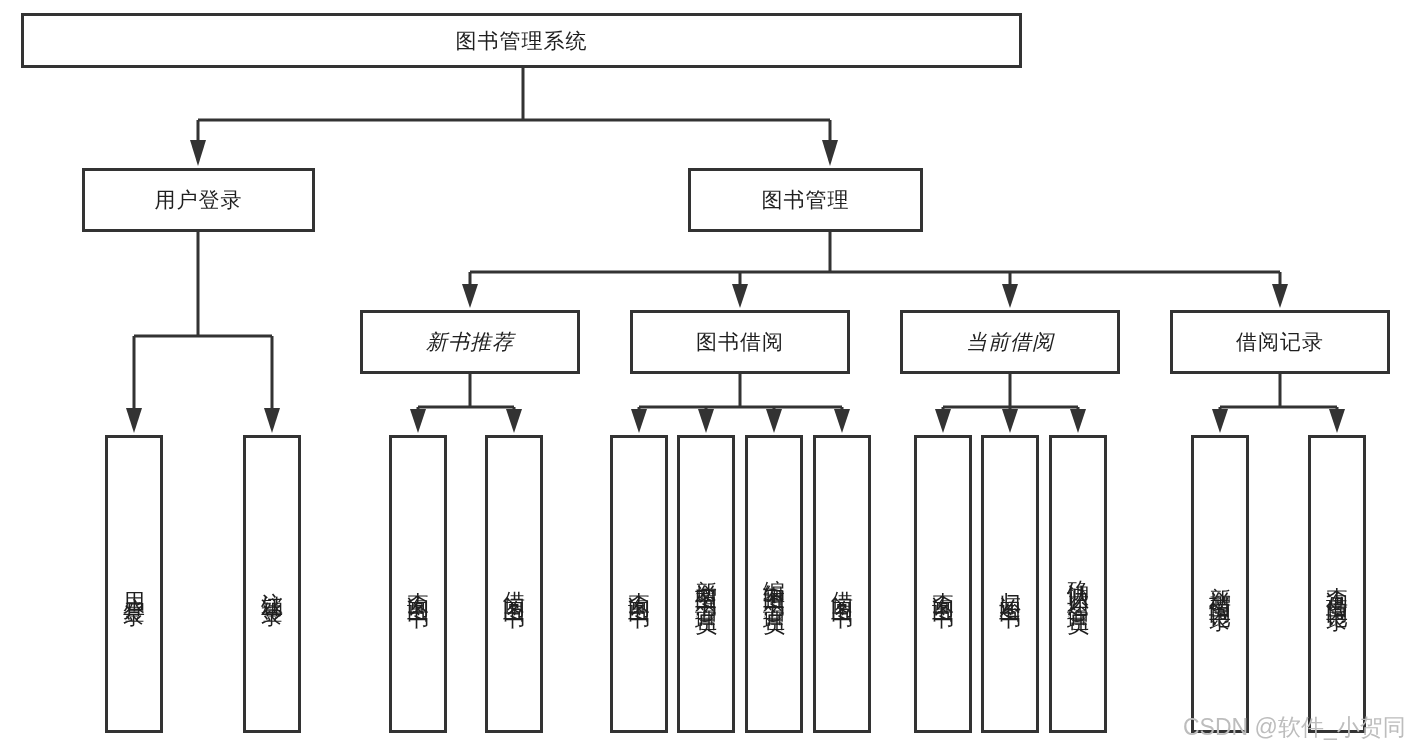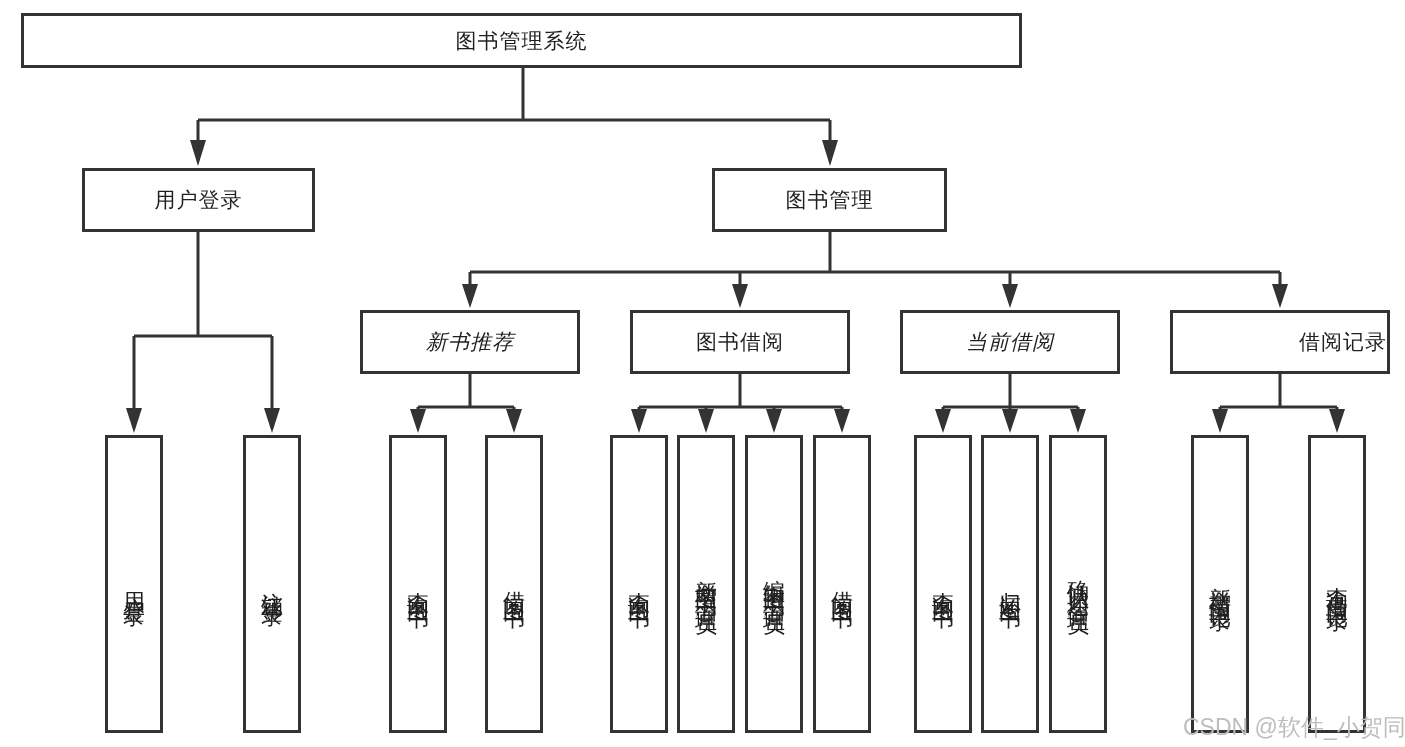--- a/index.html
+++ b/index.html
@@ -119,34 +119,34 @@
     </g>
   </svg>
 
   <div class="box h" style="left:21px; top:13px; width:1001px; height:55px;">
     <span>图书管理系统</span>
   </div>
 
   <div class="box h" style="left:82px; top:168px; width:233px; height:64px;">
     <span>用户登录</span>
   </div>
-  <div class="box h" style="left:712px; top:168px; width:235px; height:64px;justify-content:center;">
+  <div class="box h" style="left:688px; top:168px; width:235px; height:64px;justify-content:center;">
     <span>图书管理</span>
   </div>
 
   <div class="box h" style="left:360px; top:310px; width:220px; height:64px;font-style:italic;">
     <span>新书推荐</span>
   </div>
   <div class="box h" style="left:630px; top:310px; width:220px; height:64px;">
     <span>图书借阅</span>
   </div>
   <div class="box h" style="left:900px; top:310px; width:220px; height:64px;font-style:italic;">
     <span>当前借阅</span>
   </div>
-  <div class="box h" style="left:1170px; top:310px; width:220px; height:64px;justify-content:flex-end;">
+  <div class="box h" style="left:1170px; top:310px; width:220px; height:64px;">
     <span>借阅记录</span>
   </div>
 
   <div class="box v" style="left:105px;">
     <span class="vlabel">用户登录</span>
   </div>
   <div class="box v" style="left:243px;">
     <span class="vlabel">注销登录</span>
   </div>
 

